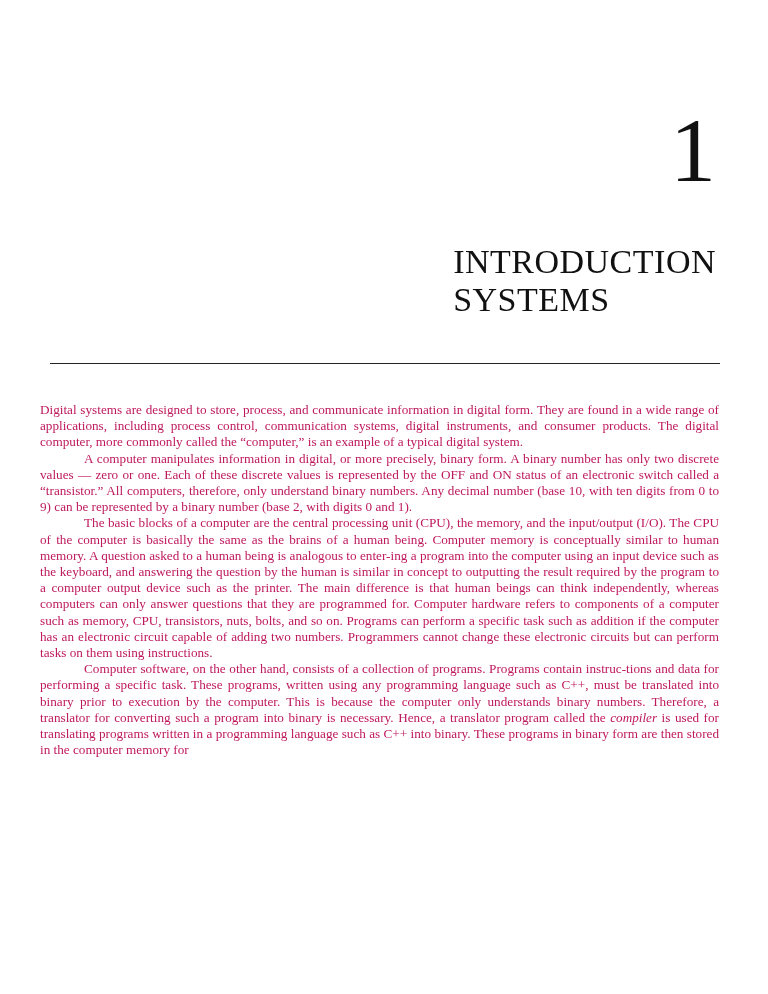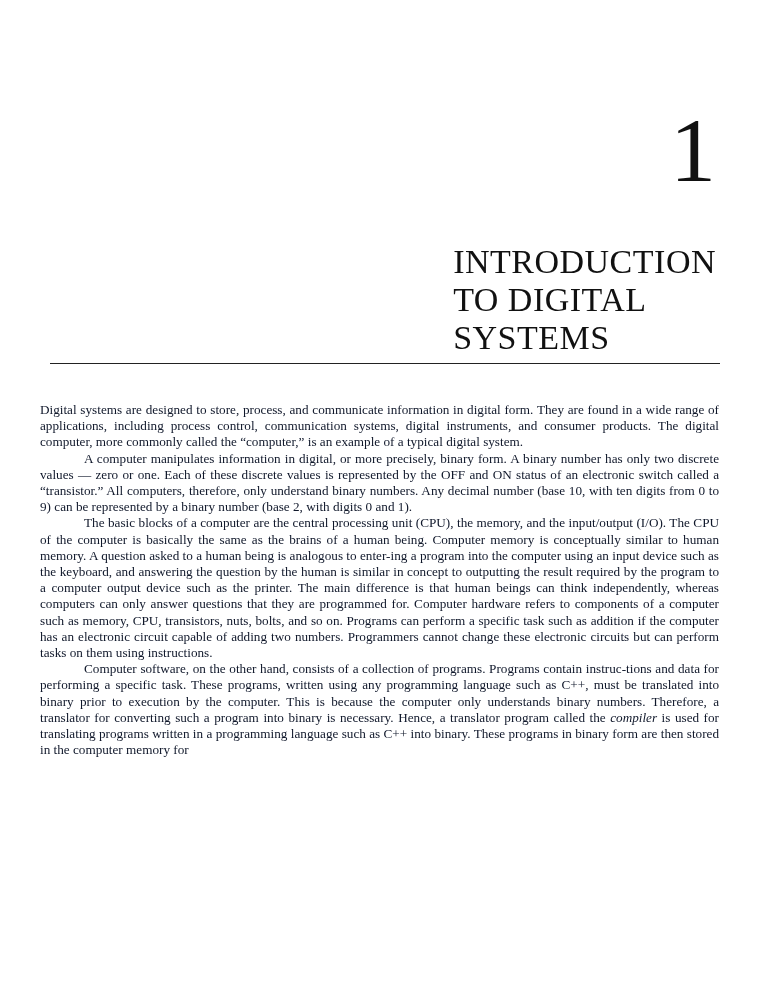--- a/index.html
+++ b/index.html
@@ -50,40 +50,39 @@
       border-top: 1.5px solid #222;
     }
     .body-text {
       position: absolute;
       left: 40px;
       width: 679px;
       top: 402px;
       font-size: 13.2px;
       line-height: 16.2px;
       text-align: justify;
-      color: #0f172a;
+      color: #be185d;
     }
     .body-text p {
       margin: 0;
     }
     .body-text p.indent {
       text-indent: 44px;
     }
     .body-text em { font-style: italic; }
   </style>
 </head>
 <body>
 
 <div class="page">
 
   <div class="chapter-number">1</div>
 
   <div class="chapter-title">
     <div>INTRODUCTION</div>
-    <div>TO DIGITAL</div>
     <div>SYSTEMS</div>
   </div>
 
   <div class="title-rule"></div>
 
   <div class="body-text">
     <p>Digital systems are designed to store, process, and communicate information in digital form.  They are found in a wide range of applications, including process control, communication systems, digital instruments, and consumer products.  The digital computer, more commonly called the “computer,” is an example of a typical digital system.</p>
     <p class="indent">A computer manipulates information in digital, or more precisely, binary form.  A binary number has only two discrete values — zero or one.  Each of these discrete values is represented by the OFF and ON status of an electronic switch called a “transistor.”  All computers, therefore, only understand binary numbers.  Any decimal number (base 10, with ten digits from 0 to 9) can be represented by a binary number (base 2, with digits 0 and 1).</p>
     <p class="indent">The basic blocks of a computer are the central processing unit (CPU), the memory, and the input/output (I/O).  The CPU of the computer is basically the same as the brains of a human being.  Computer memory is conceptually similar to human memory.  A question asked to a human being is analogous to enter-ing a program into the computer using an input device such as the keyboard, and answering the question by the human is similar in concept to outputting the result required by the program to a computer output device such as the printer.  The main difference is that human beings can think independently, whereas computers can only answer questions that they are programmed for.  Computer hardware refers to components of a computer such as memory, CPU, transistors, nuts, bolts, and so on.  Programs can perform a specific task such as addition if the computer has an electronic circuit capable of adding two numbers.  Programmers cannot change these electronic circuits but can perform tasks on them using instructions.</p>
     <p class="indent"><span>Computer software, on the other hand, consists of a collection of programs. Programs contain instruc-tions and data for performing a specific task. These programs, written using any programming language such as C++, must be translated into binary prior to execution by the computer. This is because the computer only understands binary numbers.  Therefore, a translator for converting such a program into binary is necessary. Hence, a translator program called the </span><em>compiler</em><span> is used for translating programs written in a programming language such as C++ into binary. These programs in binary form are then stored in the computer memory for</span></p>

